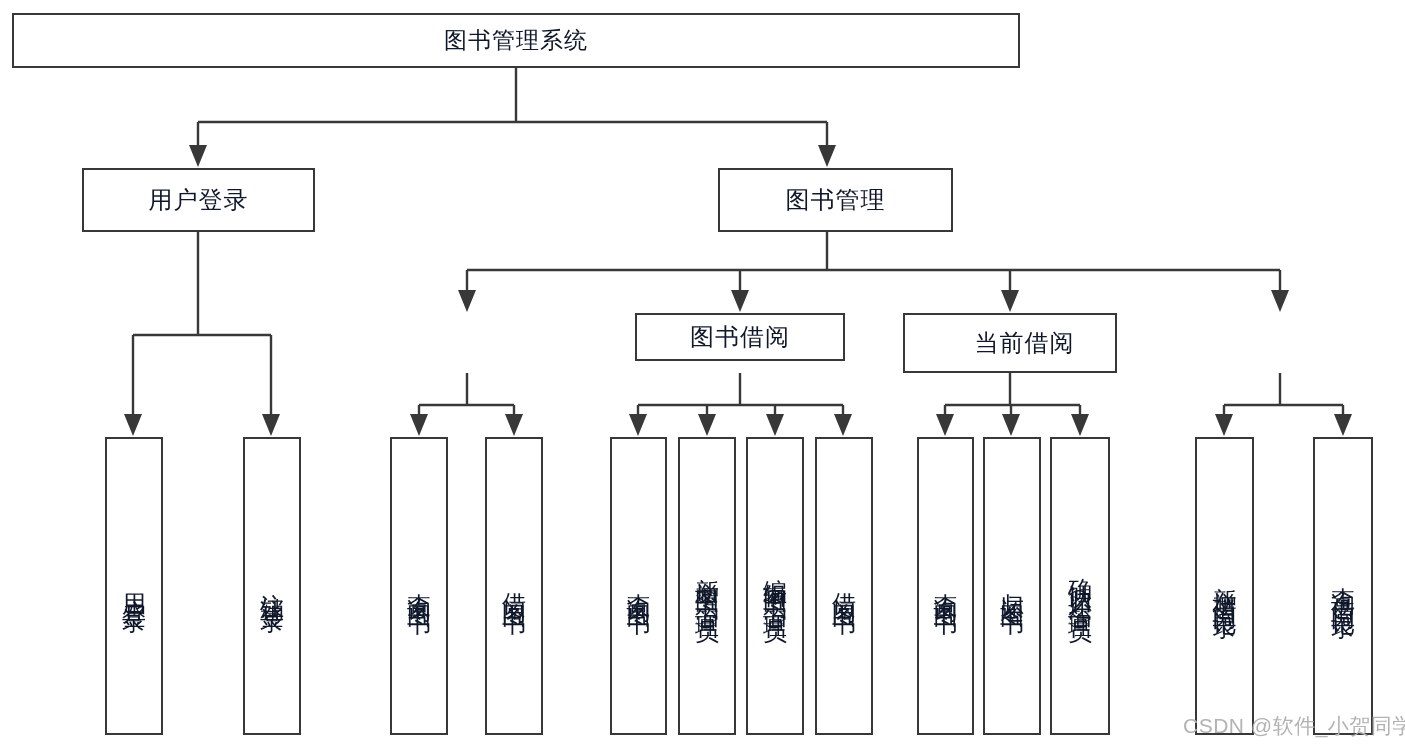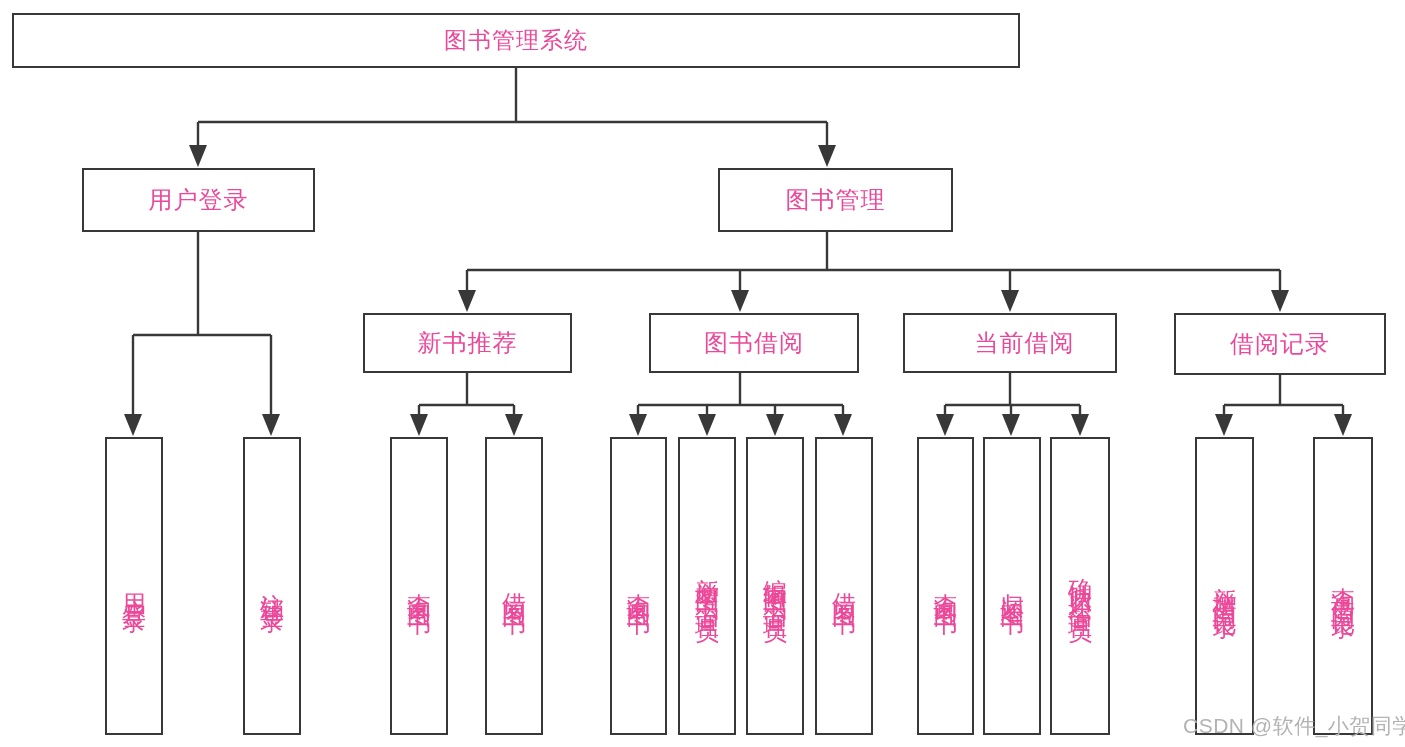--- a/index.html
+++ b/index.html
@@ -13,38 +13,38 @@
   }
   #wires{position:absolute;left:0;top:0;width:1405px;height:747px;}
   .box{
     position:absolute;
     box-sizing:border-box;
     border:2.5px solid #383838;
     background:#ffffff;
     display:flex;align-items:center;justify-content:center;
     font-size:24px;
     letter-spacing:1px;
-    color:#ec4899;
+    color:#0f172a;
     z-index:2;
   }
   .leaf{
     writing-mode:vertical-rl;
     text-orientation:mixed;
     letter-spacing:6px;
     font-size:24px;
     line-height:1;
     top:437px;height:298px;
     white-space:nowrap;
   }
   
   #n-root          {left:12px;  top:13px;  width:1008px; height:55px; font-size:23px;}
   #n-user          {left:82px;  top:168px; width:233px;  height:64px;}
   #n-bookmgmt      {left:712px; top:168px; width:235px;  height:64px;margin-left:6px;}
   #n-newbook       {left:363px; top:313px; width:209px;  height:60px;}
-  #n-borrow        {left:649px; top:313px; width:210px;  height:60px;text-align:center;}
+  #n-borrow        {left:635px; top:313px; width:210px;  height:48px;text-align:center;}
   #n-current       {left:903px; top:313px; width:214px;  height:60px;padding-left:29px;}
   #n-records       {left:1174px;top:313px; width:212px;  height:62px;}
   
   #l-user-login    {left:105px; width:58px;}
   #l-user-logout   {left:243px; width:58px;}
   #l-nb-query      {left:390px; width:58px;}
   #l-nb-borrow     {left:485px; width:58px;}
   #l-bb-query      {left:610px; width:57px;}
   #l-bb-add        {left:678px; width:58px;}
   #l-bb-edit       {left:746px; width:58px;}
@@ -110,24 +110,22 @@
       <polygon points="1215,414 1233,414 1224,436"></polygon>
       <polygon points="1334,414 1352,414 1343,436"></polygon>
     </g>
   </svg>
 
   <div class="box" id="n-root">图书管理系统</div>
 
   <div class="box" id="n-user">用户登录</div>
   <div class="box" id="n-bookmgmt">图书管理</div>
 
-  <div class="box" id="n-newbook">新书推荐</div>
   <div class="box" id="n-borrow">图书借阅</div>
   <div class="box" id="n-current">当前借阅</div>
-  <div class="box" id="n-records">借阅记录</div>
 
   <div class="box leaf" id="l-user-login">用户登录</div>
   <div class="box leaf" id="l-user-logout">注销登录</div>
 
   <div class="box leaf" id="l-nb-query">查询图书</div>
   <div class="box leaf" id="l-nb-borrow">借阅图书</div>
 
   <div class="box leaf" id="l-bb-query">查询图书</div>
   <div class="box leaf" id="l-bb-add">新增图书（管理员）</div>
   <div class="box leaf" id="l-bb-edit">编辑图书（管理员）</div>

